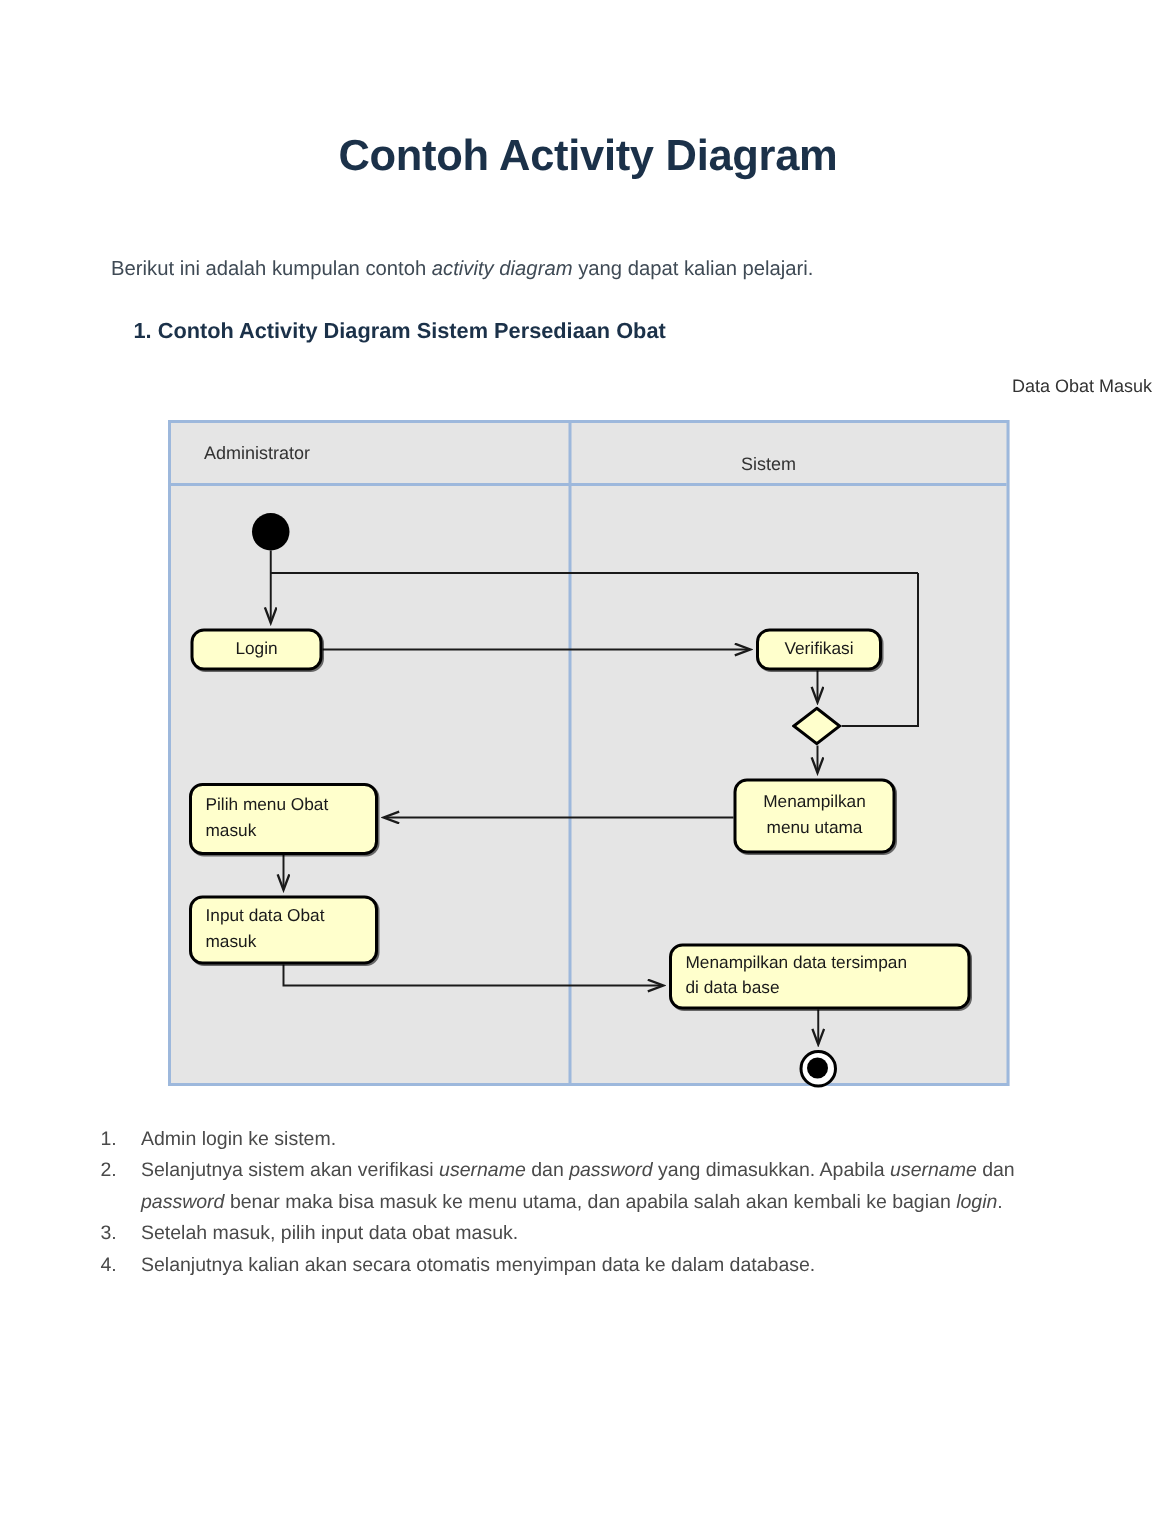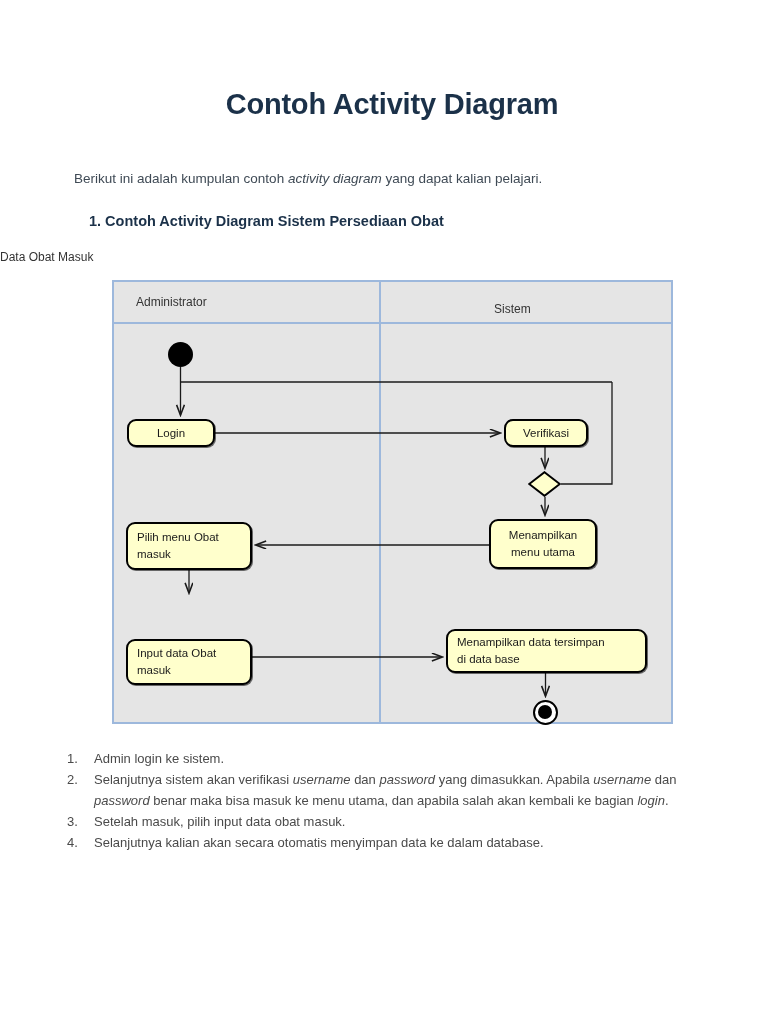--- a/index.html
+++ b/index.html
@@ -42,21 +42,21 @@
     left: 89px; top: 213px;
     font-size: 14.5px;
     font-weight: bold;
     color: #1b3149;
   }
 
   .diagram-caption {
     position: absolute;
     left: 0; top: 250px;
     width: 768px;
-    text-align: left;
+    text-align: right;
     font-size: 12px;
     color: #333333;
   }
 
   
   .diagram {
     position: absolute;
     left: 112px; top: 280px;
     width: 561px;
     height: 444px;
@@ -107,21 +107,21 @@
   .node.vcenter {
     display: flex;
     flex-direction: column;
     justify-content: center;
   }
 
   
   .n-login       { left: 13px;  top: 137px; width: 88px;  height: 28px; }
   .n-verifikasi  { left: 390px; top: 137px; width: 84px;  height: 28px; }
   .n-pilih       { left: 12px;  top: 240px; width: 126px; height: 48px; }
-  .n-input       { left: 12px;  top: 315px; width: 126px; height: 46px; margin-top: 42px; }
+  .n-input       { left: 12px;  top: 315px; width: 126px; height: 46px; }
   .n-menuutama   { left: 375px; top: 237px; width: 108px; height: 50px; }
   .n-tersimpan   { left: 332px; top: 347px; width: 201px; height: 44px; }
 
   
   .start-node {
     position: absolute;
     left: 54px; top: 60px;
     width: 25px; height: 25px;
     border-radius: 50%;
     background: #000000;

